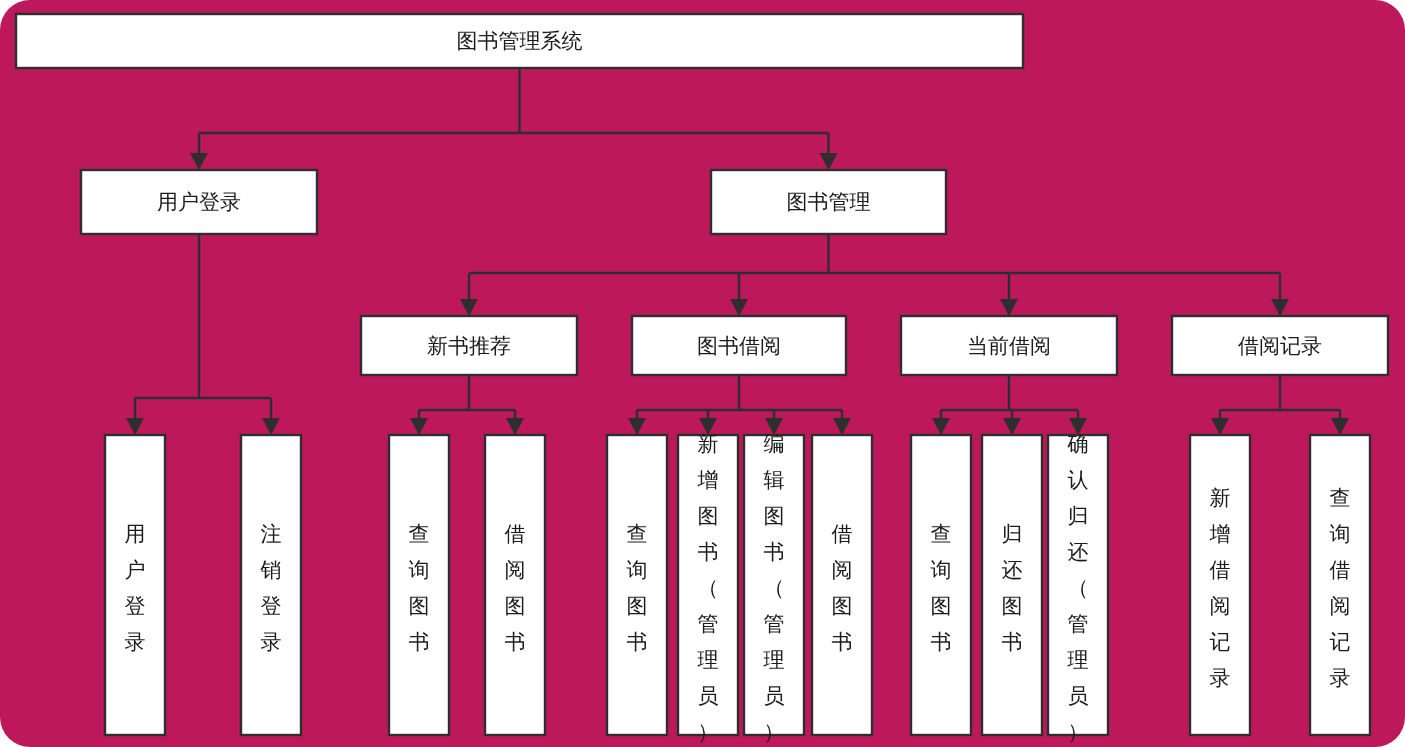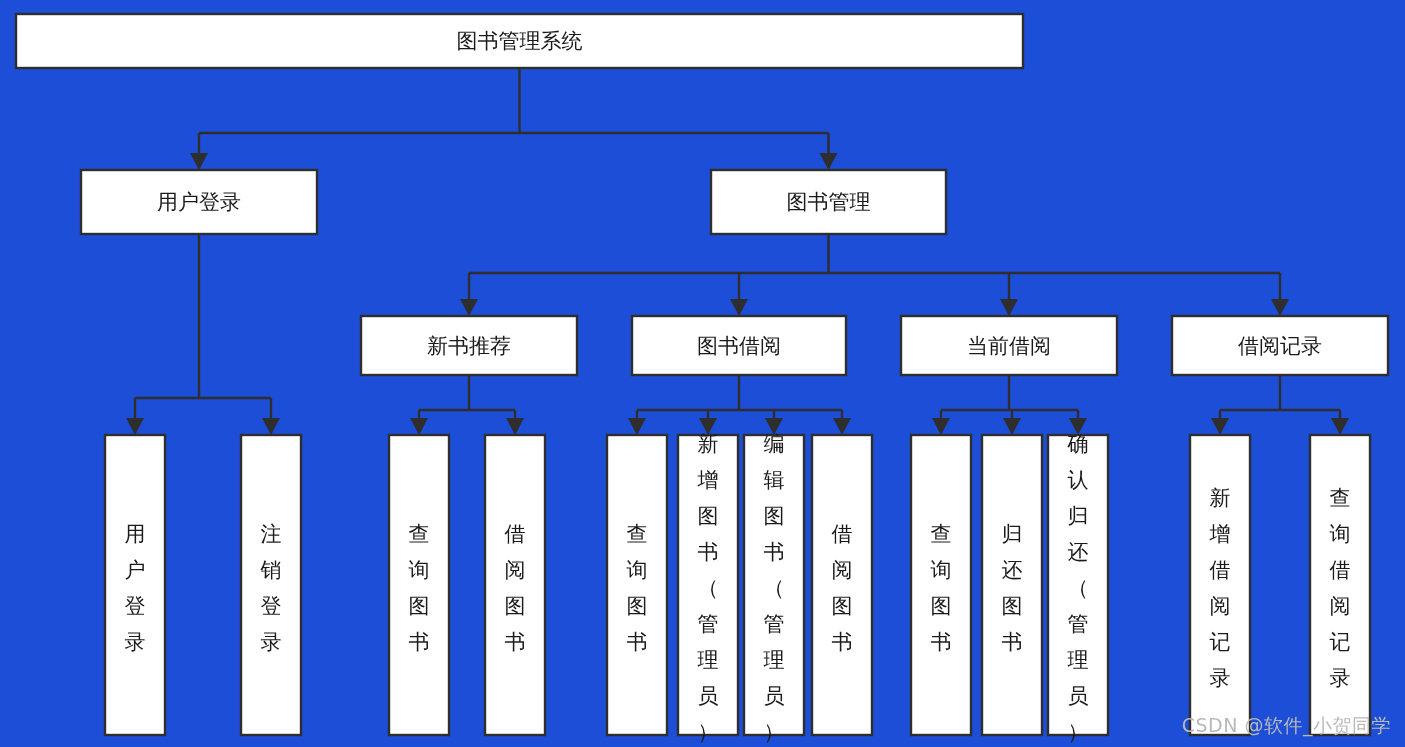--- a/index.html
+++ b/index.html
@@ -7,22 +7,23 @@
     padding: 0;
     background: #ffffff;
   }
   body {
     font-family: "DejaVu Sans", "Liberation Sans", sans-serif;
   }
   #canvas {
     position: relative;
     width: 1405px;
     height: 747px;
-    background: #1d4ed8;
+    background: #be185d;
     overflow: hidden;
+    border-radius: 30px;
   }
   svg#diagram {
     position: absolute;
     left: 0;
     top: 0;
     width: 1405px;
     height: 747px;
   }
   .node-rect {
     fill: #ffffff;
@@ -199,14 +200,13 @@
         <g>
           <rect x="1190" y="435" width="60" height="300" class="node-rect"></rect>
           <text x="1220" y="0" class="leaf-label"><tspan x="1220" y="505.08">新</tspan><tspan x="1220" y="541.0799999999999">增</tspan><tspan x="1220" y="577.0799999999999">借</tspan><tspan x="1220" y="613.0799999999999">阅</tspan><tspan x="1220" y="649.0799999999999">记</tspan><tspan x="1220" y="685.0799999999999">录</tspan></text>
         </g>
         <g>
           <rect x="1310" y="435" width="60" height="300" class="node-rect"></rect>
           <text x="1340" y="0" class="leaf-label"><tspan x="1340" y="505.08">查</tspan><tspan x="1340" y="541.0799999999999">询</tspan><tspan x="1340" y="577.0799999999999">借</tspan><tspan x="1340" y="613.0799999999999">阅</tspan><tspan x="1340" y="649.0799999999999">记</tspan><tspan x="1340" y="685.0799999999999">录</tspan></text>
         </g>
       </g>
   </svg>
-  <div class="watermark">CSDN @软件_小贺同学</div>
 </div>
 
 </body></html>

